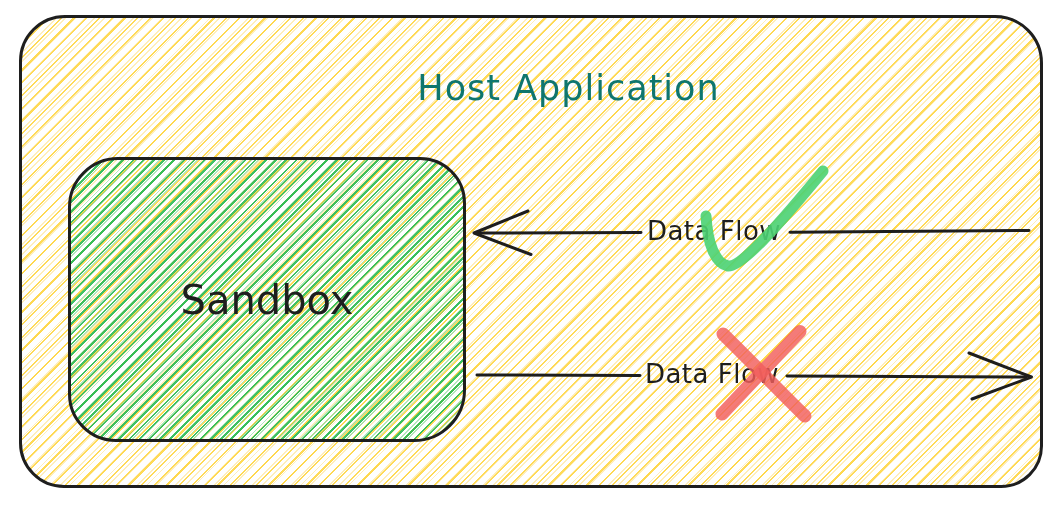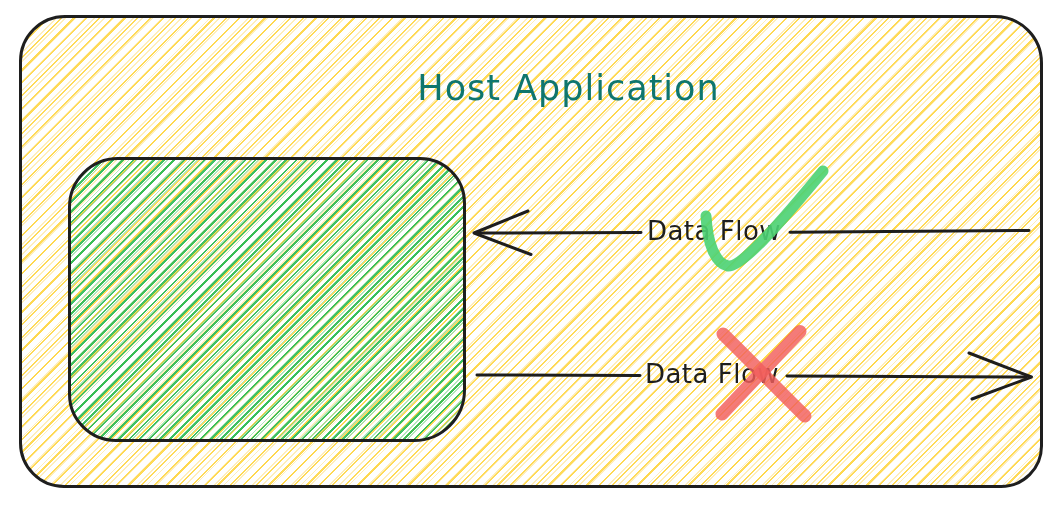--- a/index.html
+++ b/index.html
@@ -96,20 +96,21 @@
 <body>
 
 <div class="canvas">
 
   <div class="host-box"></div>
 
   <div class="host-title">Host Application</div>
 
   <div class="sandbox-box">
     <div class="sandbox-label">
+      <div>Sandbox</div>
     </div>
   </div>
 
   <div class="flow-label inbound">Data Flow</div>
 
   <div class="flow-label outbound">Data Flow</div>
 
   <svg class="strokes" width="1057" height="506" viewBox="0 0 1057 506">
 
     <g fill="none" stroke-width="3" stroke-linecap="round" stroke-linejoin="round" stroke="#1e1e1e">

